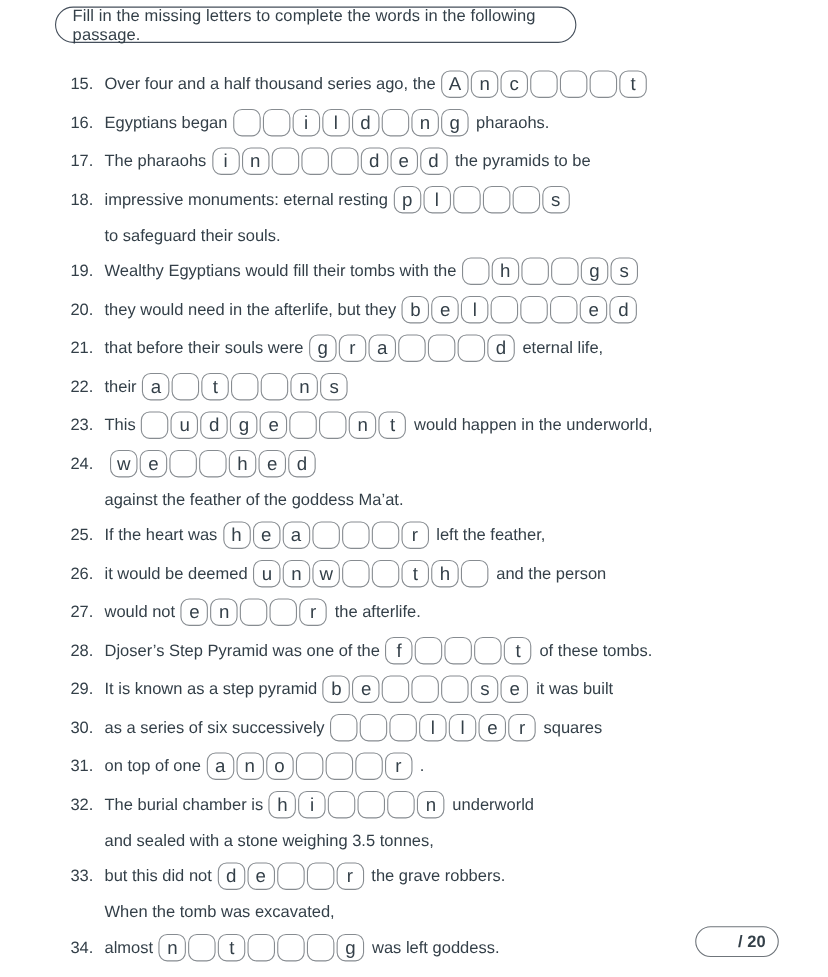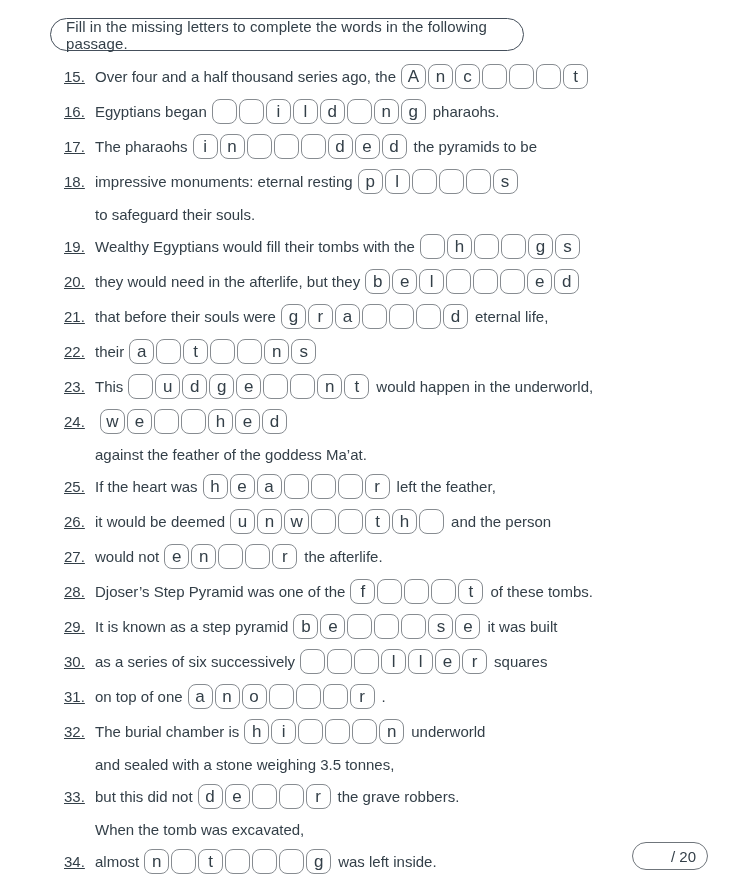--- a/index.html
+++ b/index.html
@@ -12,21 +12,21 @@
     width: 753px;
     height: 888px;
     background: #ffffff;
     font-family: "Liberation Sans", sans-serif;
     color: #333f48;
     overflow: hidden;
   }
   .header-box {
     position: absolute;
     left: 50px;
-    top: 18px;
+    top: 6px;
     width: 474px;
     height: 33px;
     box-sizing: border-box;
     border: 1.6px solid #454f5b;
     border-radius: 17px;
     display: flex;
     align-items: center;
     padding-left: 15px;
     font-size: 15px;
     letter-spacing: 0.1px;
@@ -43,21 +43,20 @@
     height: 35px;
     font-size: 15px;
     white-space: nowrap;
   }
   .row.cont {
     height: 30px;
   }
   .num {
     width: 31px;
     flex: none;
-    text-decoration: underline;
   }
   .txt {
     white-space: pre;
   }
   .boxes {
     display: inline-flex;
     align-items: center;
     margin: 0 5px;
   }
   .box {
@@ -81,20 +80,21 @@
     width: 76px;
     height: 28px;
     box-sizing: border-box;
     border: 1.6px solid #6f757b;
     border-radius: 14px;
     display: flex;
     align-items: center;
     justify-content: flex-end;
     padding-right: 11px;
     font-size: 15px;
+    font-weight: bold;
   }
 </style>
 </head>
 <body>
 
 <div class="sheet">
 
   <div class="header-box">
     <span>Fill in the missing letters to complete the words in the following passage.</span>
   </div>
@@ -377,21 +377,21 @@
         <span class="txt">almost</span>
         <span class="boxes">
           <span class="box">n</span>
           <span class="box"></span>
           <span class="box">t</span>
           <span class="box"></span>
           <span class="box"></span>
           <span class="box"></span>
           <span class="box">g</span>
         </span>
-        <span class="txt">was left inside.</span>
+        <span class="txt">was left goddess.</span>
       </div>
     </div>
 
   <div class="score-box">
     <span>/ 20</span>
   </div>
 
 </div>
 
 </body></html>

